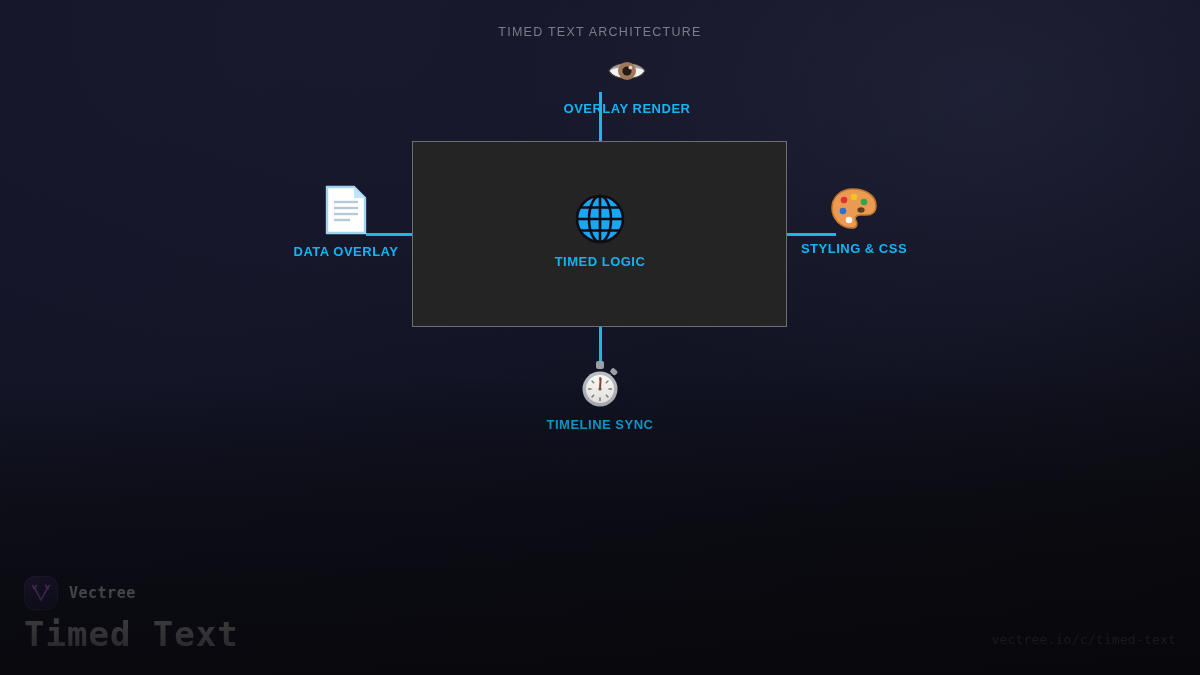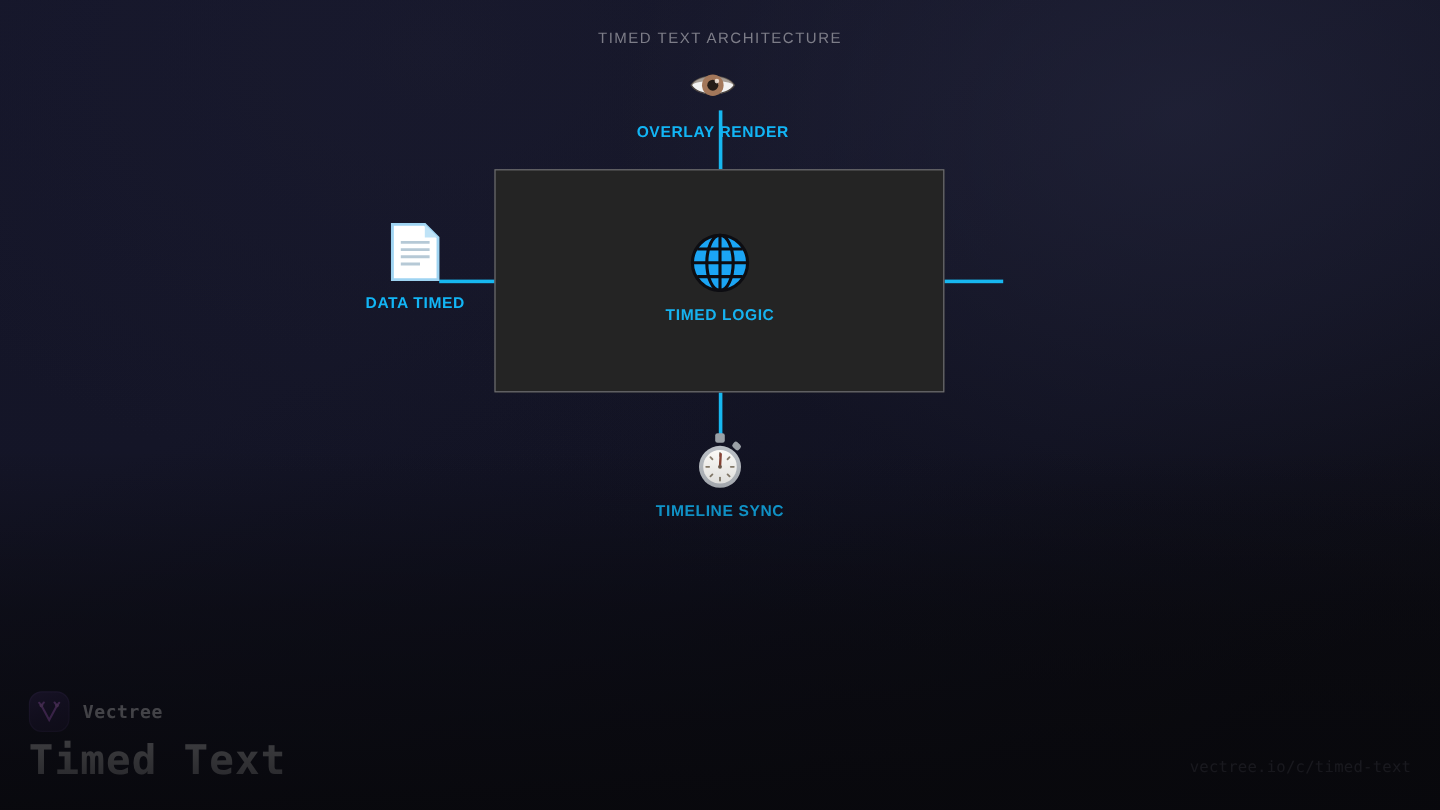--- a/index.html
+++ b/index.html
@@ -175,21 +175,21 @@
             <line x1="7" y1="14.5" x2="45" y2="14.5"></line>
             <line x1="7" y1="37.5" x2="45" y2="37.5"></line>
             <line x1="26" y1="3" x2="26" y2="49"></line>
             <ellipse cx="26" cy="26" rx="11" ry="23"></ellipse>
           </g>
         </svg>
       </span>
       <span class="label">TIMED LOGIC</span>
     </div>
 
-    <div class="node" style="left:484px; top:50px;">
+    <div class="node" style="left:517px; top:50px;">
       <span class="glyph ico">
         <svg width="42" height="42" viewBox="0 0 42 42">
           <path d="M3 21 C9 11, 33 11, 39 21 C33 31, 9 31, 3 21 Z" fill="#f2f2f2" stroke="#4b4440" stroke-width="1.2"></path>
           <path d="M3 21 C9 11, 33 11, 39 21 C33 16, 9 16, 3 21 Z" fill="#9b9086" opacity="0.85"></path>
           <circle cx="21" cy="21" r="9" fill="#a3775a"></circle>
           <circle cx="21" cy="21" r="4.6" fill="#241c17"></circle>
           <circle cx="24.4" cy="17.6" r="1.9" fill="#f7ece3" opacity="0.85"></circle>
         </svg>
       </span>
       <span class="label">OVERLAY RENDER</span>
@@ -201,23 +201,38 @@
           <path d="M3 2 H30 L41 13 V48 H3 Z" fill="#ffffff" stroke="#9fd4f2" stroke-width="2.4"></path>
           <path d="M30 2 L41 13 H30 Z" fill="#bfe3f7"></path>
           <g stroke="#b6c9d6" stroke-width="2.4" stroke-linecap="butt">
             <line x1="10" y1="17" x2="34" y2="17"></line>
             <line x1="10" y1="23" x2="34" y2="23"></line>
             <line x1="10" y1="29" x2="34" y2="29"></line>
             <line x1="10" y1="35" x2="26" y2="35"></line>
           </g>
         </svg>
       </span>
-      <span class="label">DATA TIMED</span>
-    </div>
-
+      <span class="label">DATA OVERLAY</span>
+    </div>
+
+    <div class="node" style="left:744px; top:186px;">
+      <span class="glyph ico">
+        <svg width="50" height="46" viewBox="0 0 50 46">
+          <path d="M24 3 C11 3, 3 12, 3 22 C3 33, 12 42, 23 42 C28 42, 29 38, 27 35
+                   C25 32, 27 29, 31 29 L37 29 C44 29, 47 25, 47 20 C47 10, 37 3, 24 3 Z" fill="#eb9a53" stroke="#c4762f" stroke-width="1.6"></path>
+          <circle cx="15" cy="14" r="3.3" fill="#e03030"></circle>
+          <circle cx="25" cy="11" r="3.3" fill="#f2c420"></circle>
+          <circle cx="35" cy="16" r="3.3" fill="#2fa84a"></circle>
+          <circle cx="14" cy="25" r="3.3" fill="#2f6fd0"></circle>
+          <circle cx="20" cy="34" r="3.3" fill="#f4f4f4"></circle>
+          <ellipse cx="32" cy="24" rx="3.6" ry="2.8" fill="#4a2c10" opacity="0.85"></ellipse>
+        </svg>
+      </span>
+      <span class="label">STYLING &amp; CSS</span>
+    </div>
 
     <div class="node" style="left:490px; top:360px;">
       <span class="glyph ico">
         <svg width="46" height="48" viewBox="0 0 46 48">
           <rect x="19" y="1" width="8" height="8" rx="2" fill="#9aa0a6"></rect>
           <rect x="33.5" y="9" width="7" height="5.5" rx="2" transform="rotate(42 37 11.5)" fill="#9aa0a6"></rect>
           <circle cx="23" cy="29" r="17.5" fill="#b9bec4"></circle>
           <circle cx="23" cy="29" r="14" fill="#fbfaf7"></circle>
           <g stroke="#8a7f6e" stroke-width="1.5" stroke-linecap="round">
             <line x1="23" y1="17.5" x2="23" y2="20"></line>

